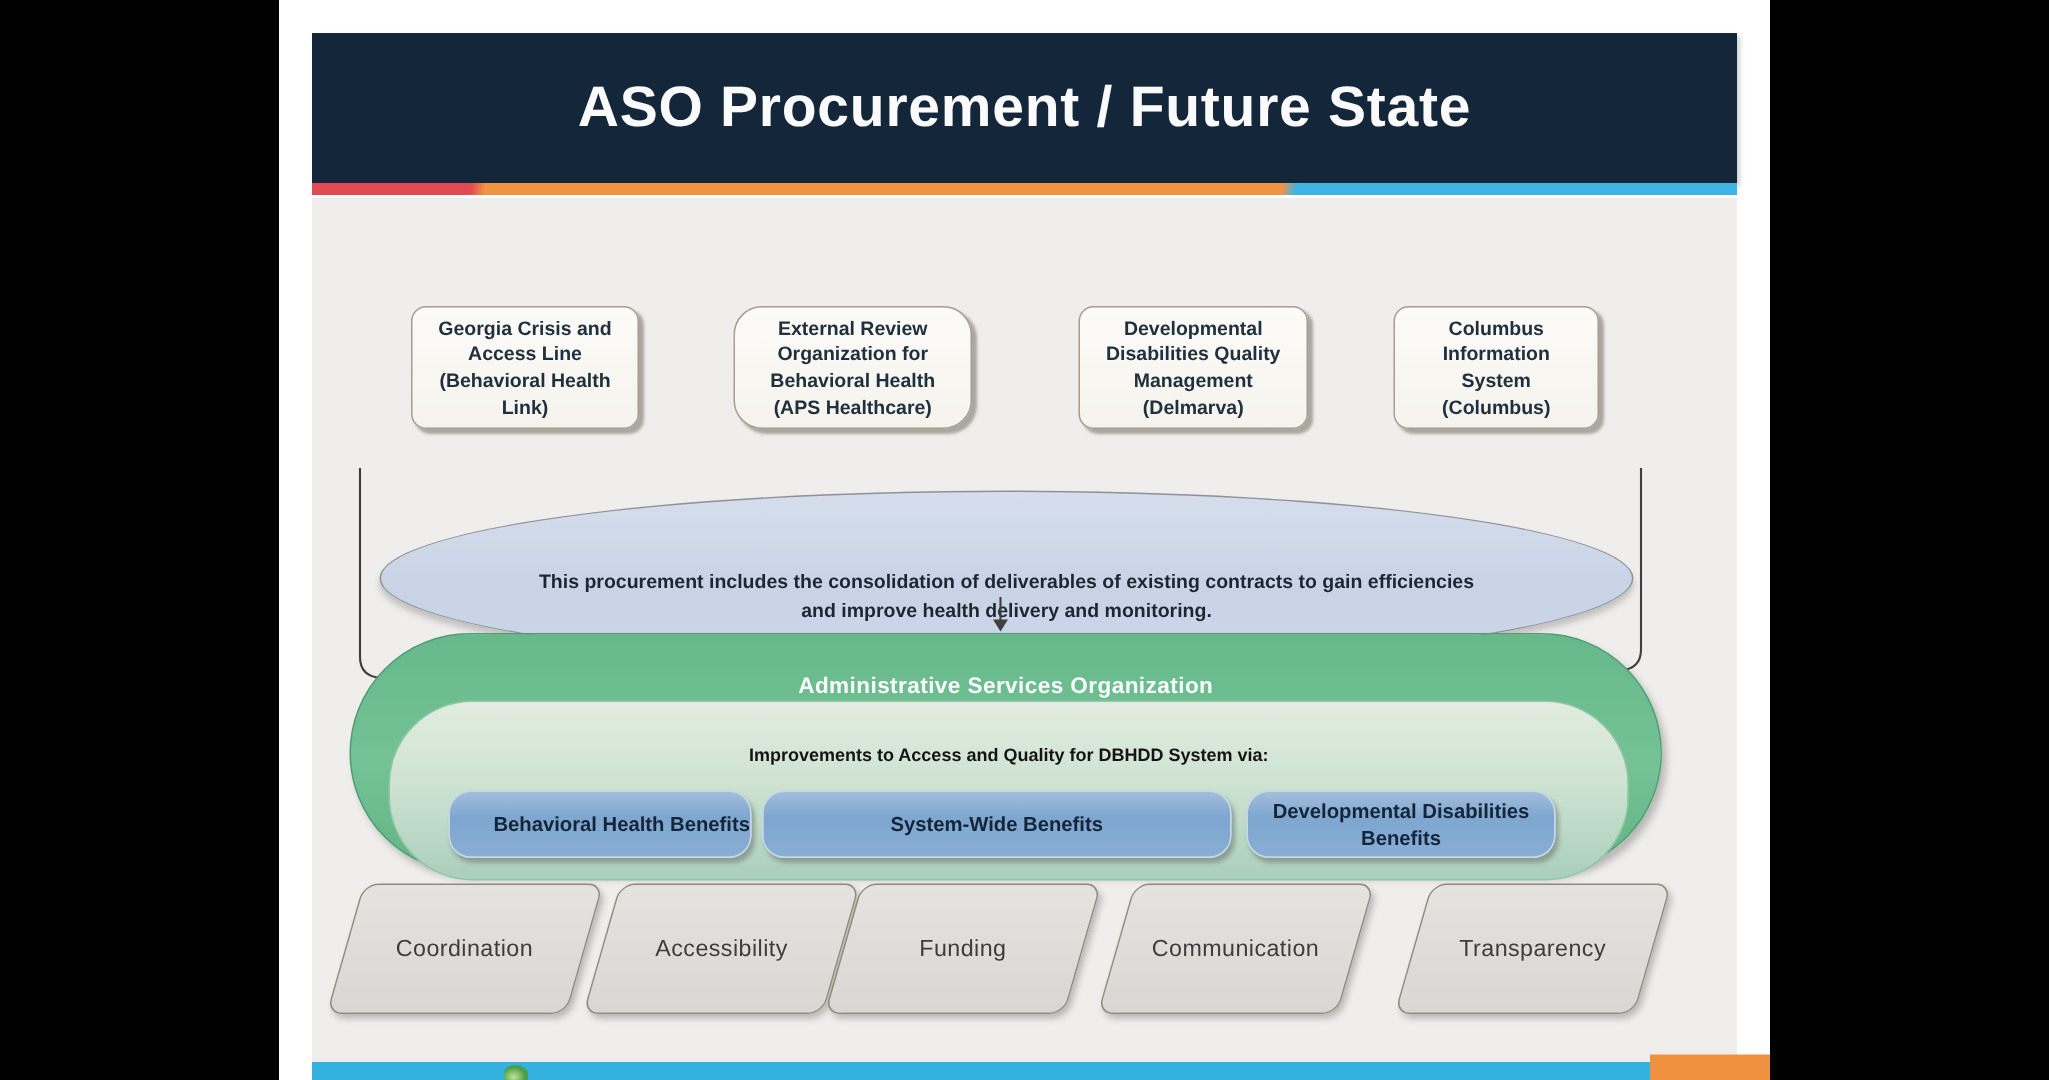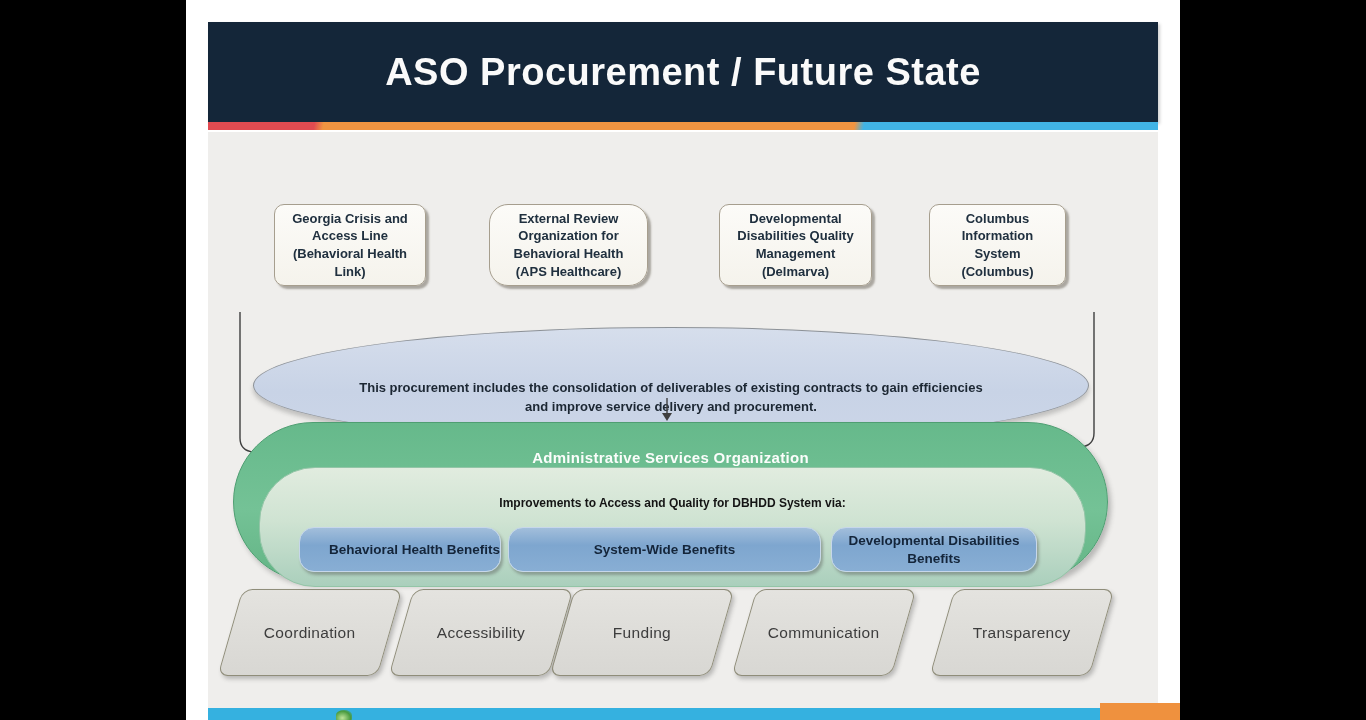--- a/index.html
+++ b/index.html
@@ -160,21 +160,21 @@
   </div>
   <div class="contract-box cb3">
     <span>Developmental Disabilities Quality Management (Delmarva)</span>
   </div>
   <div class="contract-box cb4">
     <span>Columbus Information System (Columbus)</span>
   </div>
 
   <div class="ellipse">
     <div class="eline">This procurement includes the consolidation of deliverables of existing contracts to gain efficiencies</div>
-    <div class="eline">and improve service delivery and procurement.</div>
+    <div class="eline">and improve health delivery and monitoring.</div>
   </div>
 
   <svg class="connector-svg" viewBox="0 0 994 720">
     <g stroke="#3f3f3f" stroke-width="1.4" fill="none">
       <path d="M54 312 L54 438 Q54 451 68 452 L82 452"></path>
     </g>
     <polygon points="81,447 92,452 81,457" fill="#3f3f3f"></polygon>
     <g stroke="#3f3f3f" stroke-width="1.4" fill="none">
       <path d="M908 312 L908 433 Q908 446 894 447 L884 447"></path>
     </g>

